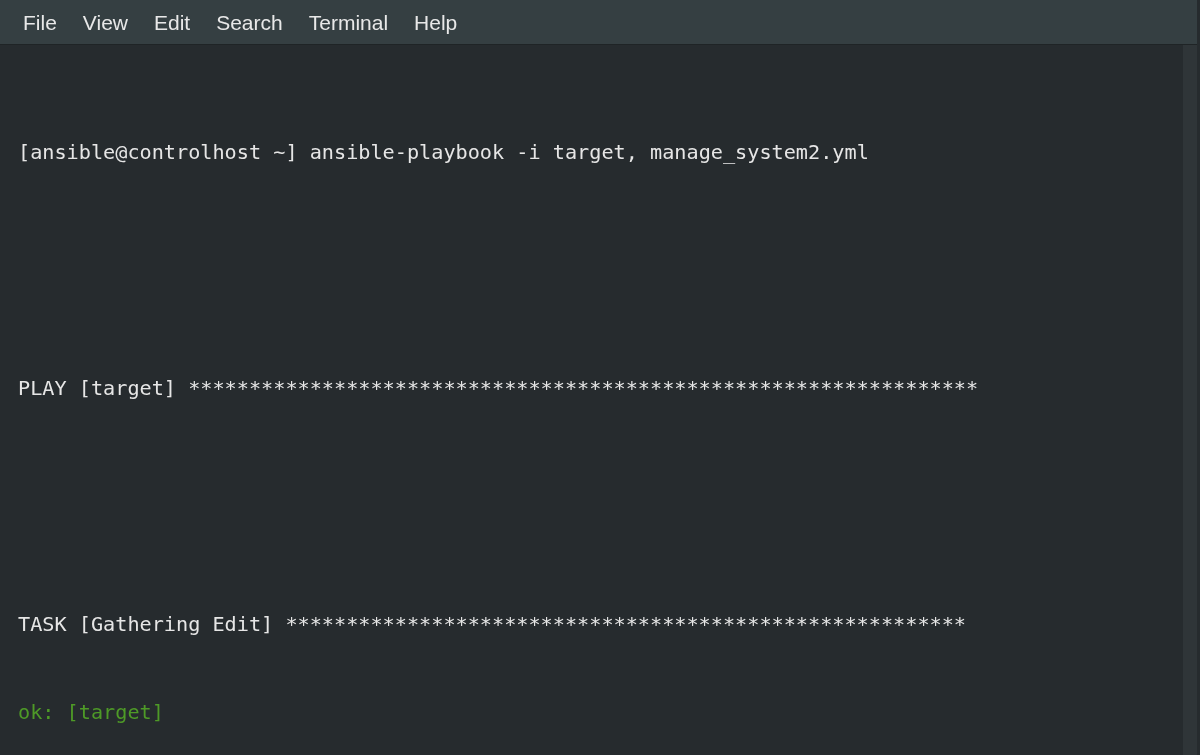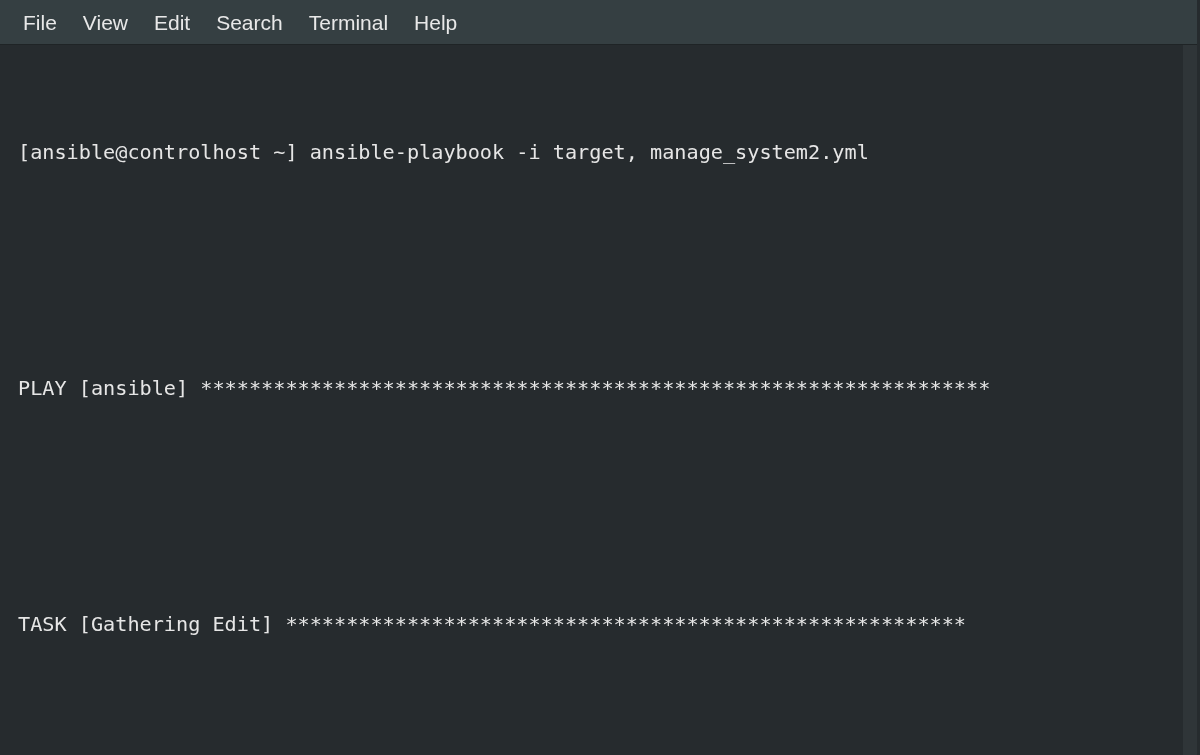--- a/index.html
+++ b/index.html
@@ -96,25 +96,26 @@
     <div class="menu-item">Help</div>
   </div>
 
   <div class="term">
     <div class="term-inner">
 
       <div class="line"><span class="c-white">[ansible@controlhost ~]</span><span class="c-white"> ansible-playbook -i target, manage_system2.yml</span></div>
 
       <div class="blank"></div>
 
-      <div class="line"><span class="c-white">PLAY [ansible] </span><span class="c-stars">*****************************************************************</span></div>
+      <div class="line"><span class="c-white">PLAY [target] </span><span class="c-stars">*****************************************************************</span></div>
 
       <div class="blank"></div>
 
       <div class="line"><span class="c-white">TASK [Gathering Edit] </span><span class="c-stars">********************************************************</span></div>
+      <div class="line"><span class="c-green">ok: [target]</span></div>
 
       
 
       
       
 
       
 
       
       

